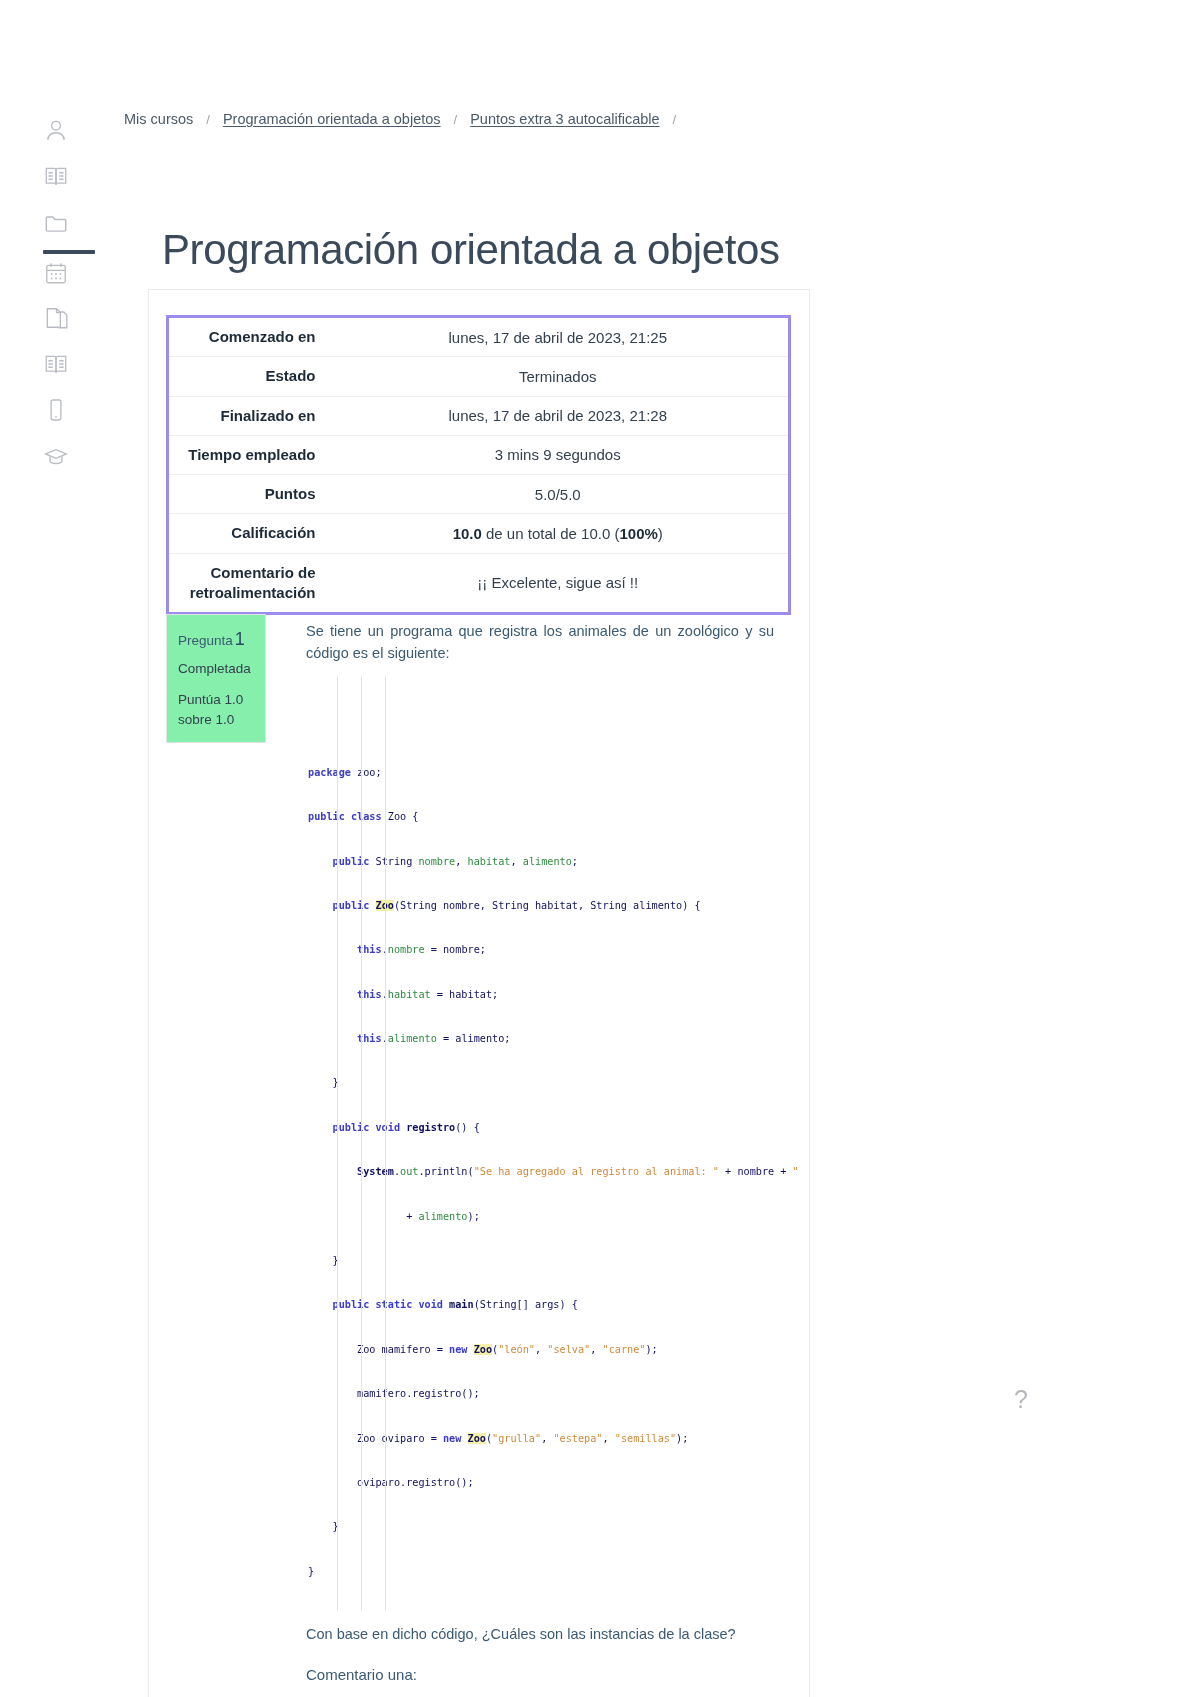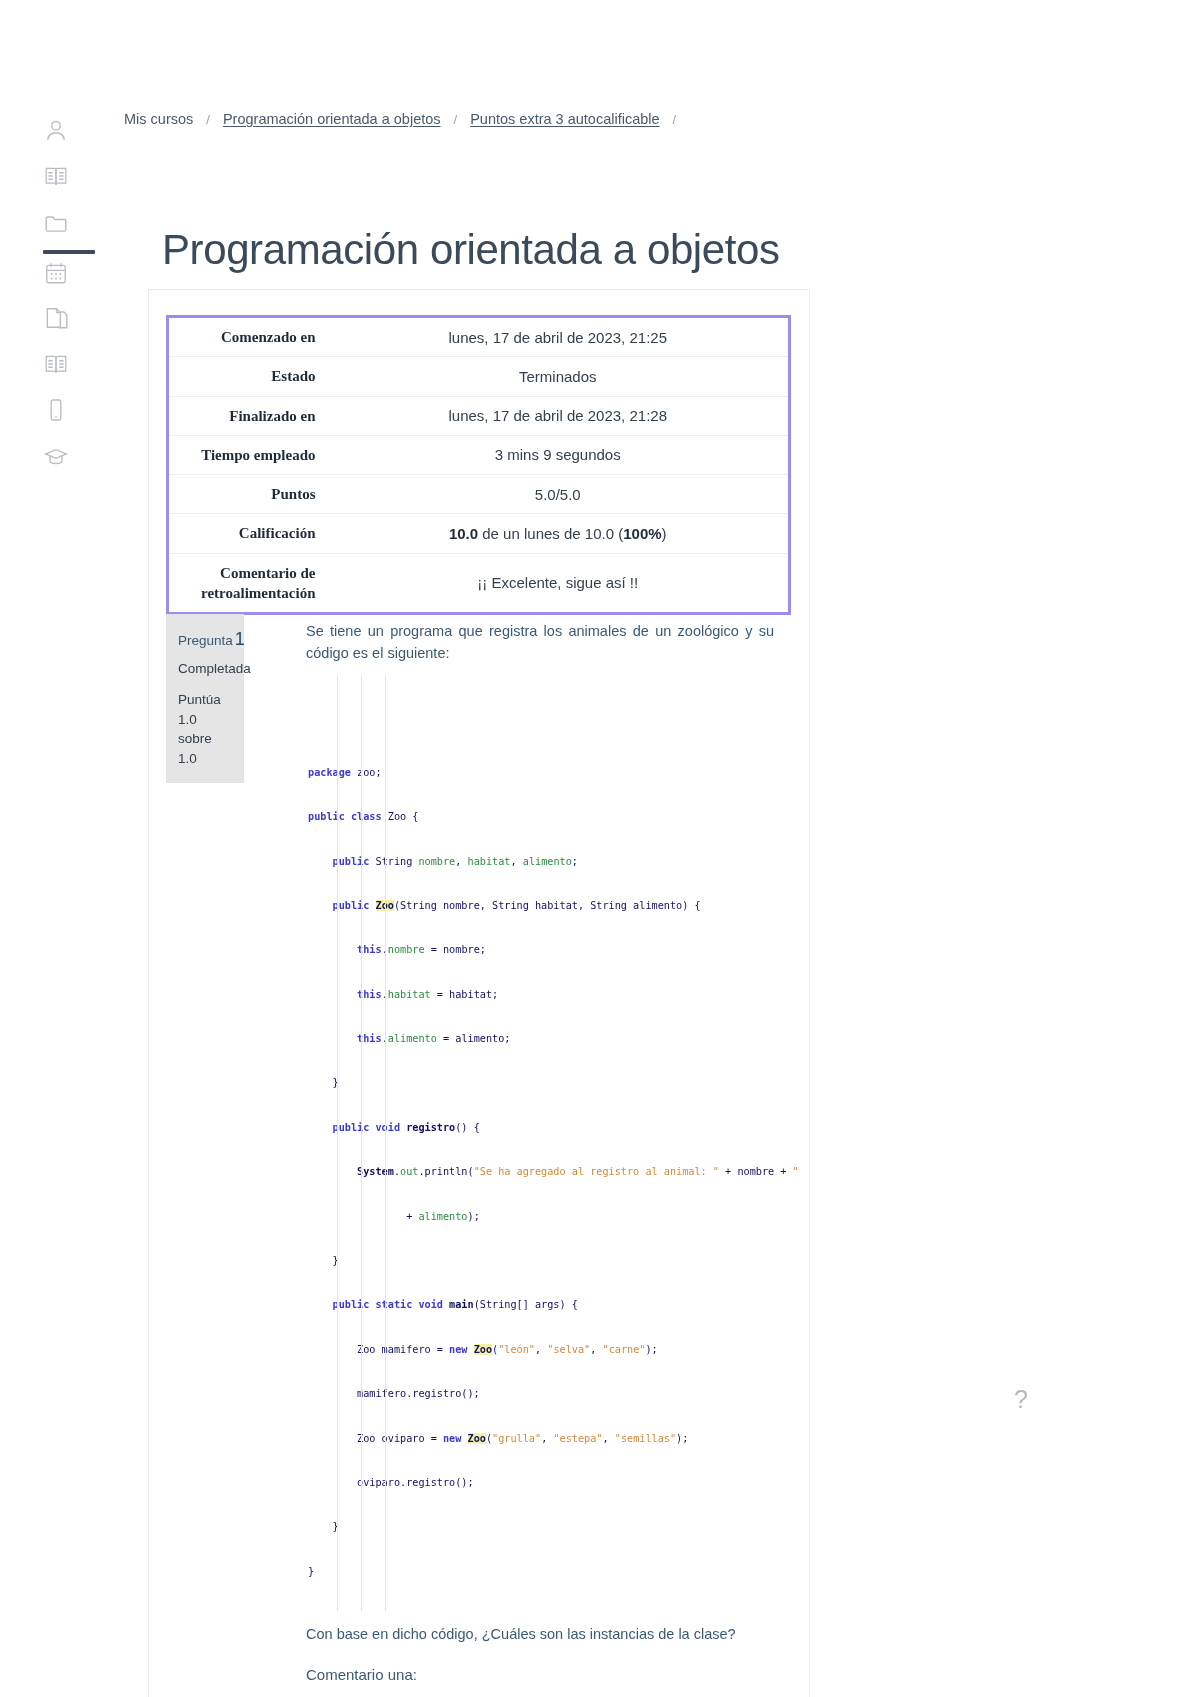--- a/index.html
+++ b/index.html
@@ -95,42 +95,41 @@
   #summary-table tr { border-bottom: 1px solid #eceef0; }
   #summary-table tr:last-child { border-bottom: none; margin-top: 8px; }
   #summary-table th {
     width: 160px;
     text-align: right;
     padding: 9px 12px 9px 10px;
     font-weight: 700;
     color: #1d2b39;
     vertical-align: middle;
     line-height: 1.35;
-    font-family: Liberation Serif, serif;
   }
   #summary-table td {
     text-align: center;
     padding: 9px 10px;
     font-weight: 400;
     color: #33414f;
     vertical-align: middle;
   }
   #summary-table td b { font-weight: 700; color: #1d2b39; }
 
   
   #question-info {
     position: absolute;
     left: 166px; top: 614px;
-    width: 78px;
+    width: 100px;
     border: 1px solid #dfe3e7;
     padding: 11px 13px 13px 11px;
     font-size: 13.5px;
     line-height: 1.5;
     color: #33414f;
-    background: #e5e5e5;
+    background: #86efac;
   }
   #question-info .q-head {
     color: #3b5a72;
     margin-bottom: 6px;
     white-space: nowrap;
   }
   #question-info .q-head .qnum {
     font-size: 18px;
     color: #2b4a66;
     margin-left: 2px;
@@ -311,21 +310,21 @@
     <tr>
       <th>Tiempo empleado</th>
       <td>3 mins 9 segundos</td>
     </tr>
     <tr>
       <th>Puntos</th>
       <td>5.0/5.0</td>
     </tr>
     <tr>
       <th>Calificación</th>
-      <td><b>10.0</b><span> de un lunes de </span><span>10.0</span><span> (</span><b>100%</b><span>)</span></td>
+      <td><b>10.0</b><span> de un total de </span><span>10.0</span><span> (</span><b>100%</b><span>)</span></td>
     </tr>
     <tr>
       <th>Comentario de retroalimentación</th>
       <td>¡¡ Excelente, sigue así !!</td>
     </tr>
   </tbody>
 </table>
 
 <div id="question-info">
   <div class="q-head">

